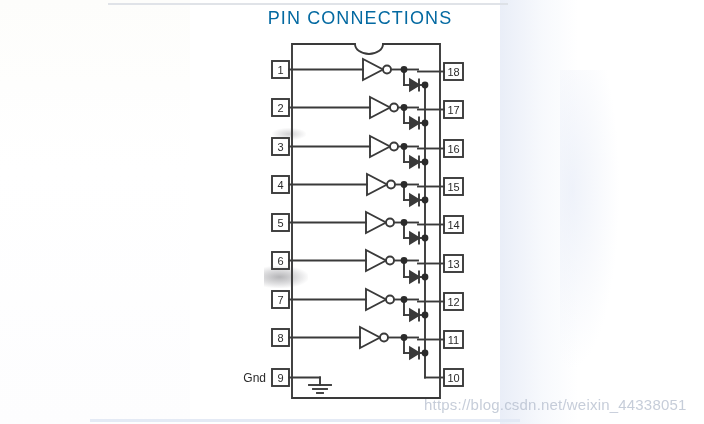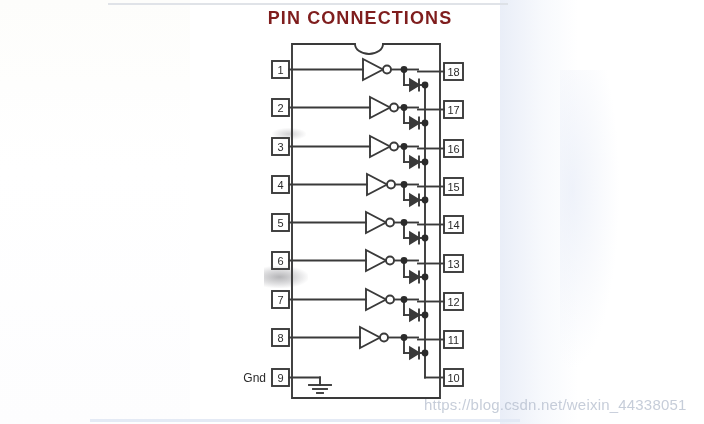--- a/index.html
+++ b/index.html
@@ -54,24 +54,24 @@
     width: 430px; height: 3px;
     background: rgba(225,232,244,0.9);
     pointer-events: none;
   }
   .title {
     position: absolute;
     left: 0; top: 8px;
     width: 704px;
     text-align: center;
     font-family: "Liberation Sans", sans-serif;
-    font-weight: bold;
+    font-weight: normal;
     font-size: 18px;
     letter-spacing: 1.1px;
-    color: #7f1d1d;
+    color: #0369a1;
   }
   .title span { position: relative; left: 8px; }
   svg.schem {
     position: absolute;
     left: 0; top: 0;
     width: 704px;
     height: 424px;
   }
   .wm {
     position: absolute;

